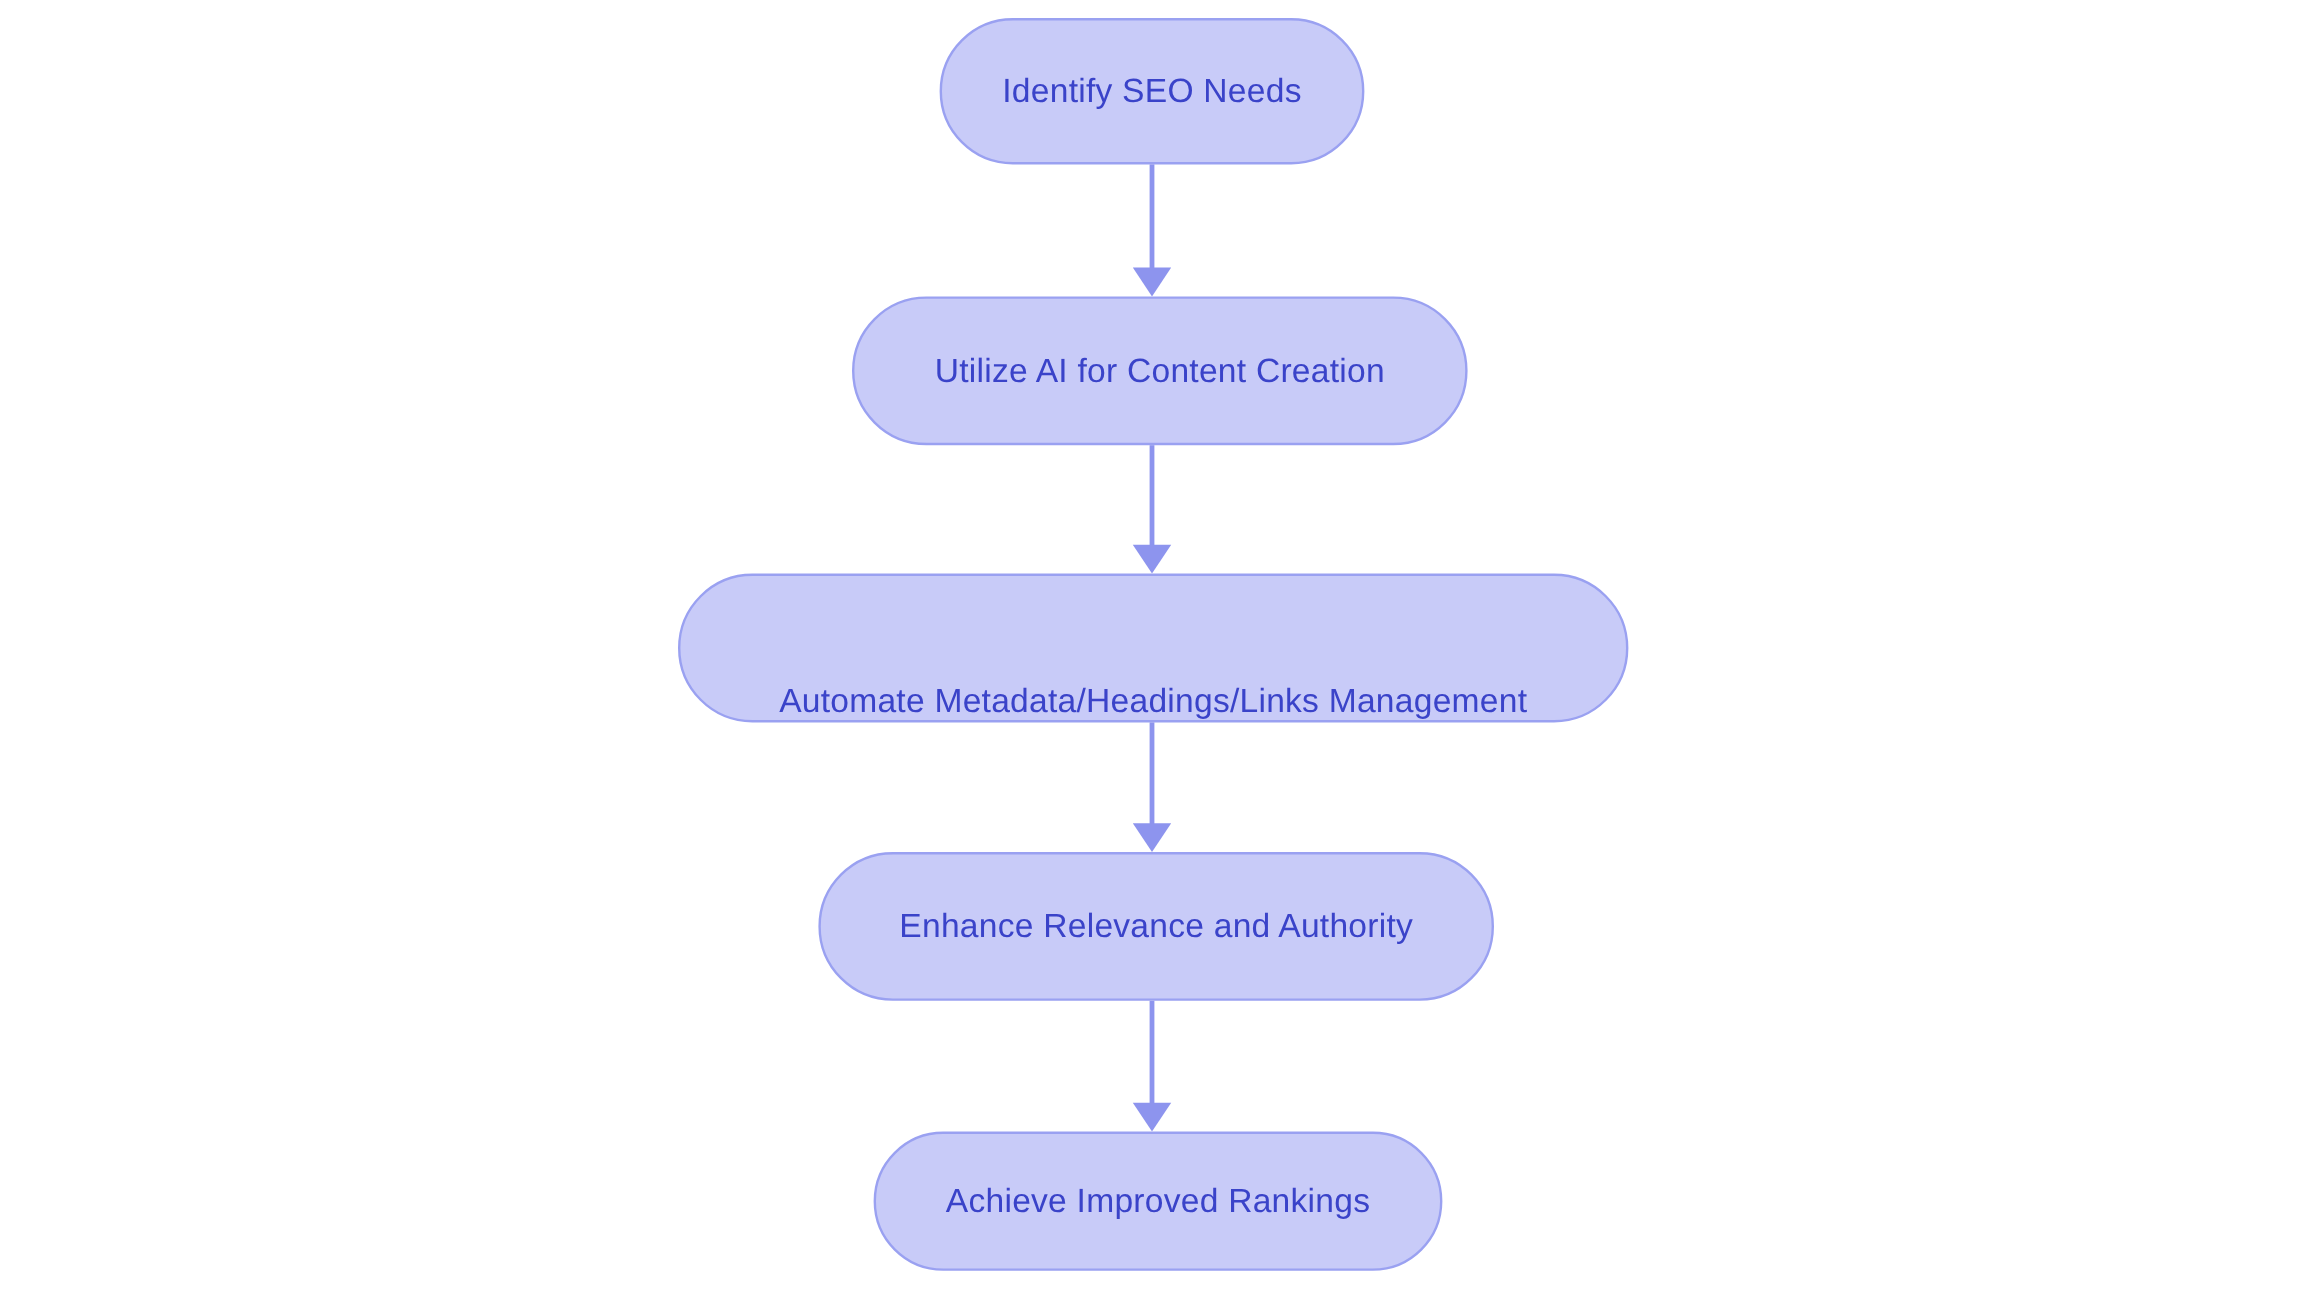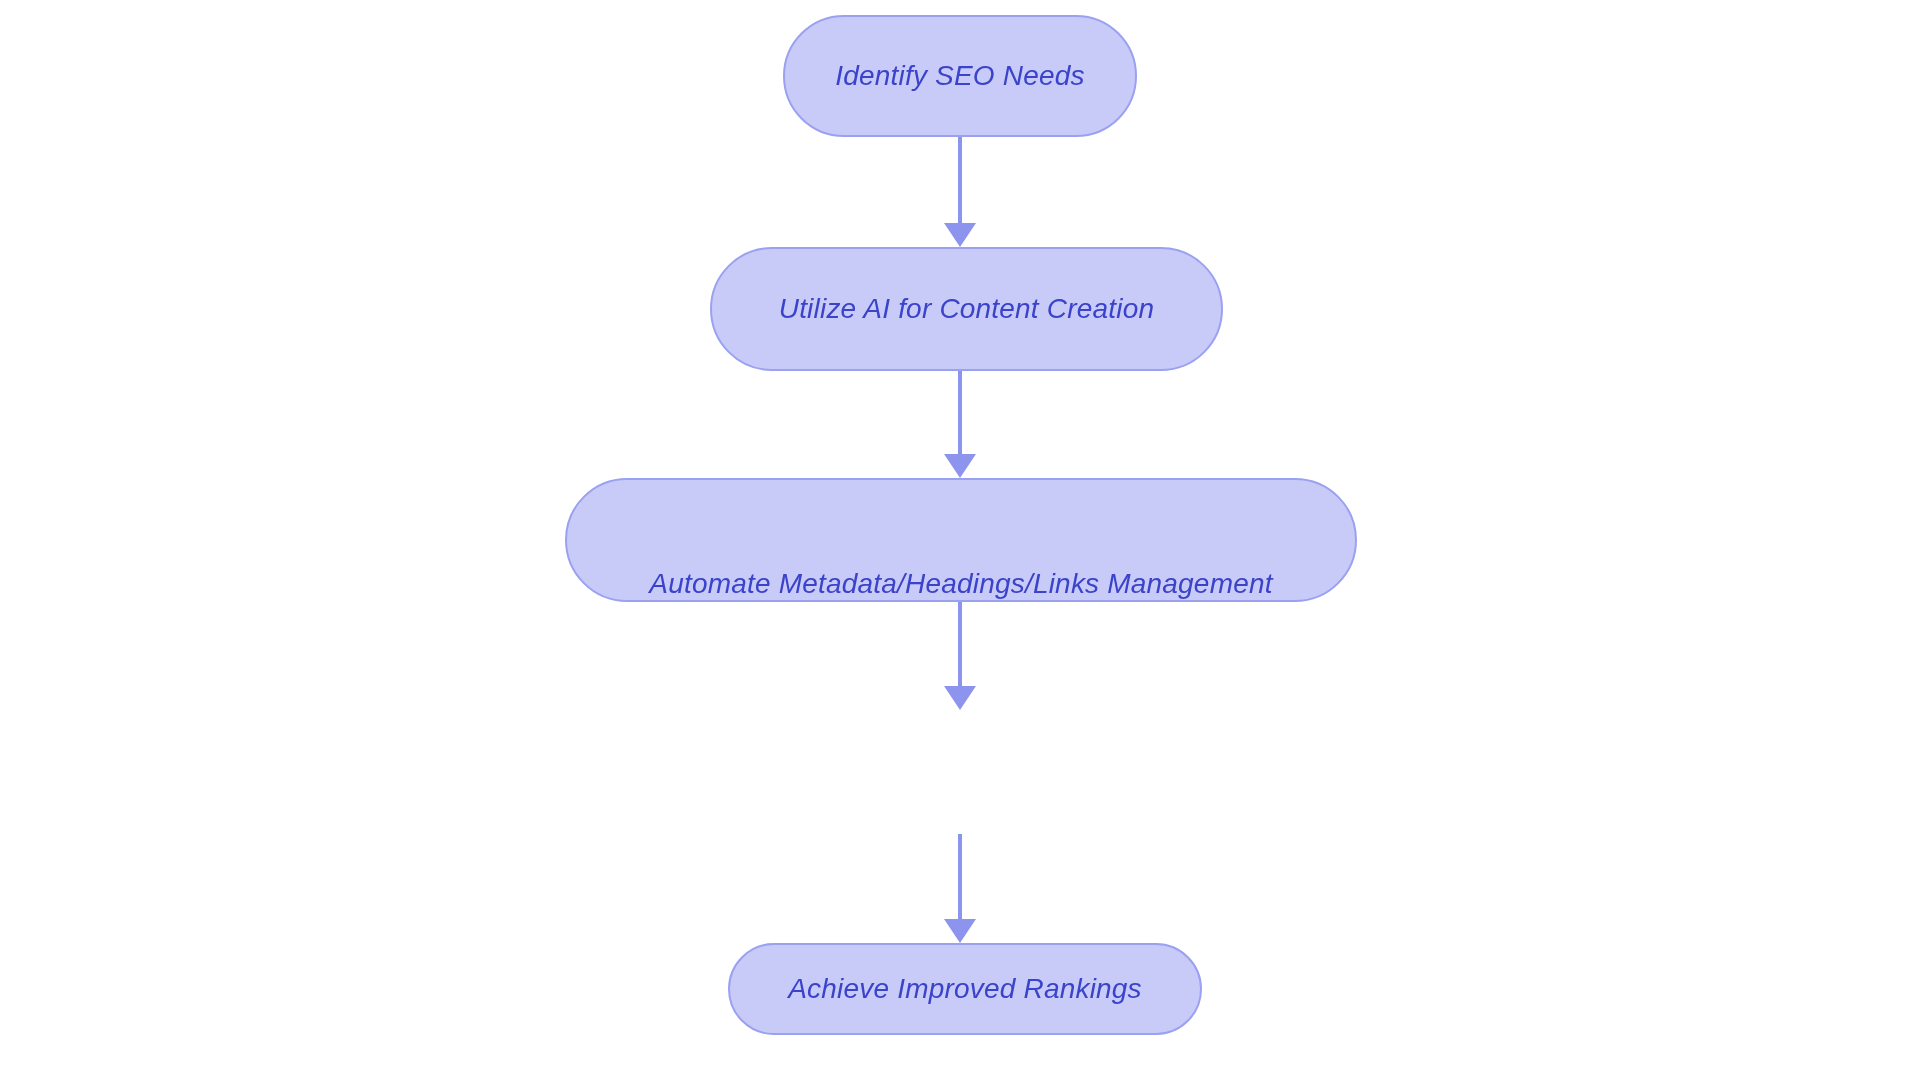--- a/index.html
+++ b/index.html
@@ -27,21 +27,20 @@
     align-items: center;
     justify-content: center;
   }
   .node-label {
     color: #3a43c9;
     font-size: 28px;
     font-weight: 500;
     letter-spacing: 0.2px;
     white-space: nowrap;
     text-align: center;
-    font-style: italic;
   }
   .arrow {
     position: absolute;
     width: 32px;
     transform: translateX(-50%);
   }
   .arrow-line {
     position: absolute;
     top: 0;
     bottom: 18px;
@@ -87,23 +86,26 @@
 
   <div class="node" style="left:565px; top:478px; width:792px; height:124px;align-items:flex-end;">
     <span class="node-label">Automate Metadata/Headings/Links Management</span>
   </div>
 
   <div class="arrow" style="left:960px; top:602px; height:108px;">
     <div class="arrow-line"></div>
     <div class="arrow-head"></div>
   </div>
 
+  <div class="node" style="left:682px; top:710px; width:563px; height:124px;">
+    <span class="node-label">Enhance Relevance and Authority</span>
+  </div>
 
   <div class="arrow" style="left:960px; top:834px; height:109px;">
     <div class="arrow-line"></div>
     <div class="arrow-head"></div>
   </div>
 
-  <div class="node" style="left:728px; top:943px; width:474px; height:92px;">
+  <div class="node" style="left:728px; top:943px; width:474px; height:116px;">
     <span class="node-label">Achieve Improved Rankings</span>
   </div>
 
 </div>
 
 </body></html>

